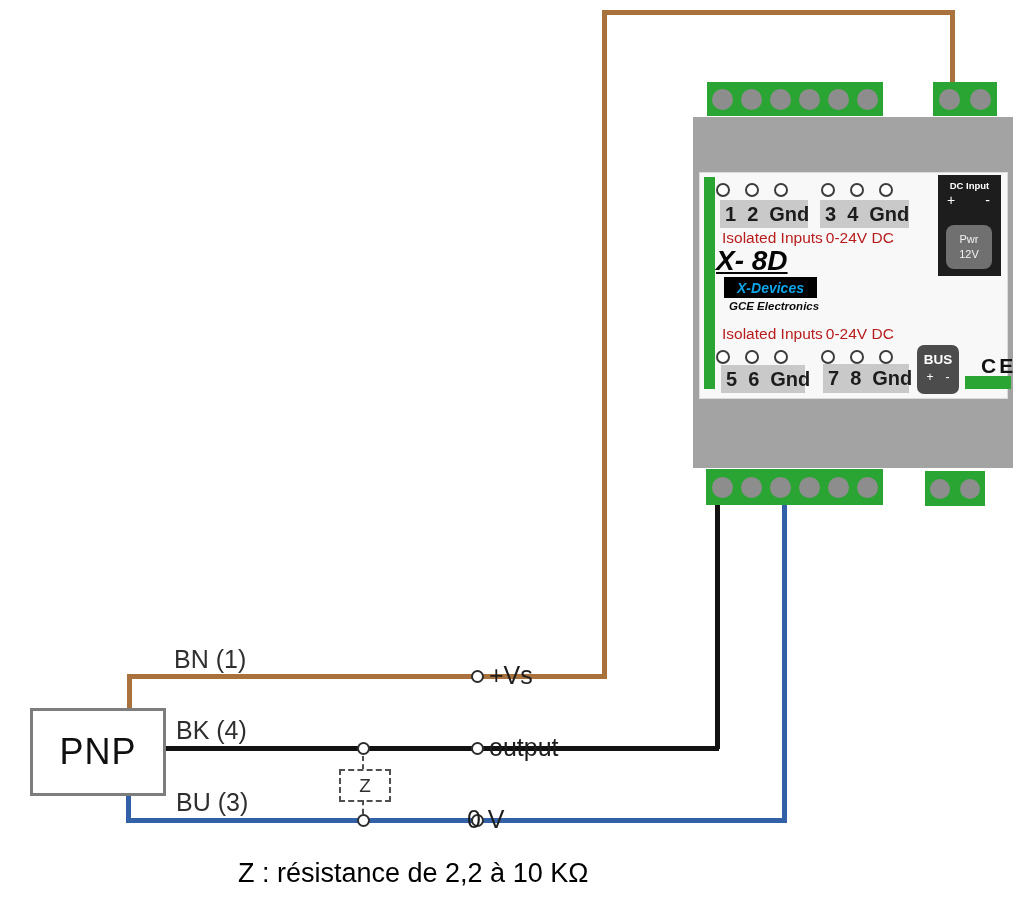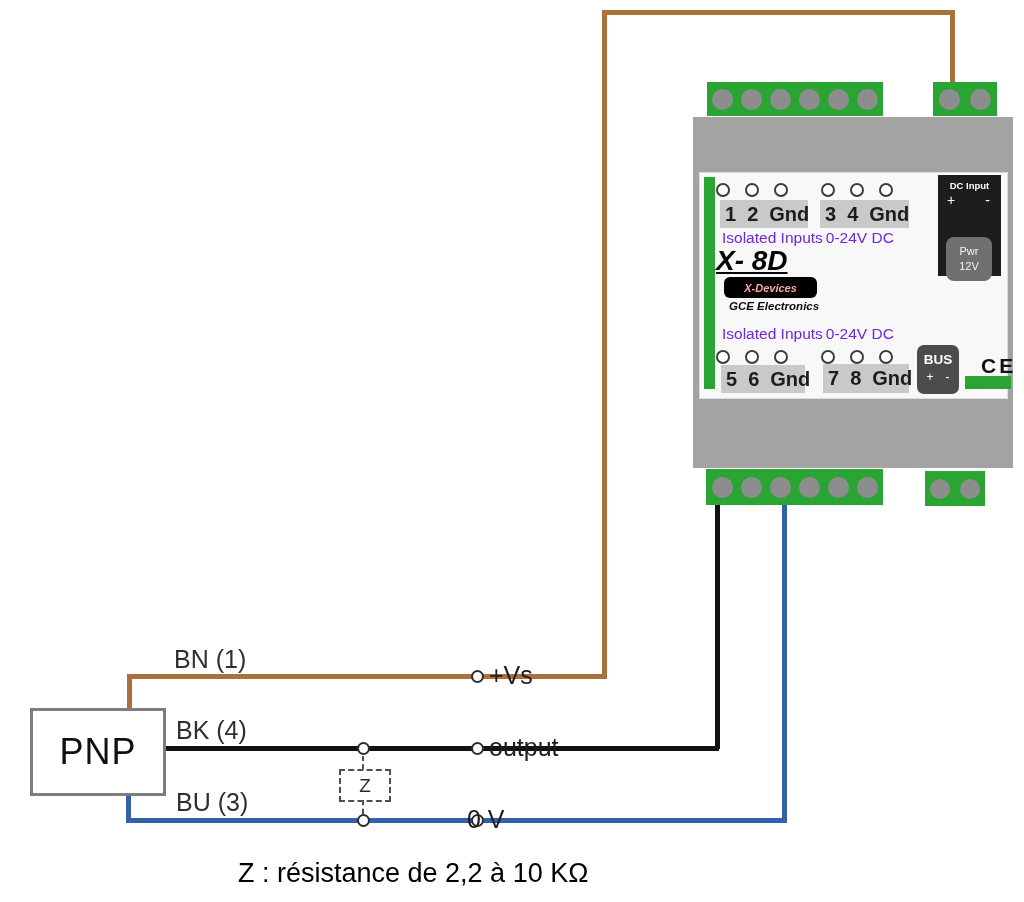--- a/index.html
+++ b/index.html
@@ -45,38 +45,38 @@
     justify-content:center;gap:8px;
   }
   .hole{width:21px;height:21px;border-radius:50%;background:#8d8d8d;}
   .hole.sm{width:20px;height:20px;}
   .pin-group{position:absolute;display:flex;gap:15px;}
   .pin{width:10px;height:10px;border:2px solid #3c3c3c;border-radius:50%;background:#ffffff;}
   .pinbox{
     position:absolute;background:#c9c9c9;display:flex;align-items:center;gap:11px;
     padding-left:5px;box-sizing:border-box;font-size:20px;font-weight:bold;color:#1c1c1c;
   }
-  .iso-caption{position:absolute;font-size:15.5px;color:#6d28d9;white-space:nowrap;display:flex;gap:3px;text-align:center;}
+  .iso-caption{position:absolute;font-size:15.5px;color:#b91c1c;white-space:nowrap;display:flex;gap:3px;text-align:center;}
   .model{position:absolute;font-size:28px;font-weight:bold;font-style:italic;color:#050505;white-space:nowrap;}
   .badge{
-    position:absolute;background:#000000;color:#fca5a5;display:flex;align-items:center;
-    justify-content:center;font-size:11px;font-weight:bold;font-style:italic;border-radius:6px;
+    position:absolute;background:#000000;color:#0ea5e9;display:flex;align-items:center;
+    justify-content:center;font-size:14px;font-weight:bold;font-style:italic;
   }
   .brand{position:absolute;font-size:11.5px;font-weight:bold;font-style:italic;color:#0a0a0a;white-space:nowrap;}
   .dcpanel{
     position:absolute;left:238px;top:2px;width:63px;height:101px;background:#1d1d1d;
     border-radius:0;color:#ffffff;
   }
   .dcpanel .dctitle{position:absolute;top:5px;left:0;width:100%;text-align:center;font-size:9.5px;font-weight:bold;}
   .dcpanel .plus{position:absolute;left:9px;top:17px;font-size:14px;}
   .dcpanel .minus{position:absolute;right:11px;top:17px;font-size:14px;}
   .pwrbox{
     position:absolute;left:8px;top:50px;width:46px;height:44px;background:#707070;
     border-radius:8px;display:flex;flex-direction:column;align-items:center;
-    justify-content:center;font-size:11px;line-height:1.35;color:#f2f2f2;margin-top:12px;
+    justify-content:center;font-size:11px;line-height:1.35;color:#f2f2f2;
   }
   .buspanel{
     position:absolute;left:217px;top:172px;width:42px;height:49px;background:#4c4c4c;
     border-radius:7px;color:#ffffff;text-align:center;
   }
   .buspanel .busname{font-size:13.5px;font-weight:bold;margin-top:7px;}
   .buspanel .buspm{font-size:12px;margin-top:3px;display:flex;justify-content:center;gap:12px;}
   .cemark{position:absolute;left:281px;top:181px;font-size:21px;font-weight:bold;color:#111111;letter-spacing:3px;}
   .greenstrip{position:absolute;left:265px;top:203px;width:46px;height:13px;background:#2aa432;}
 </style>

